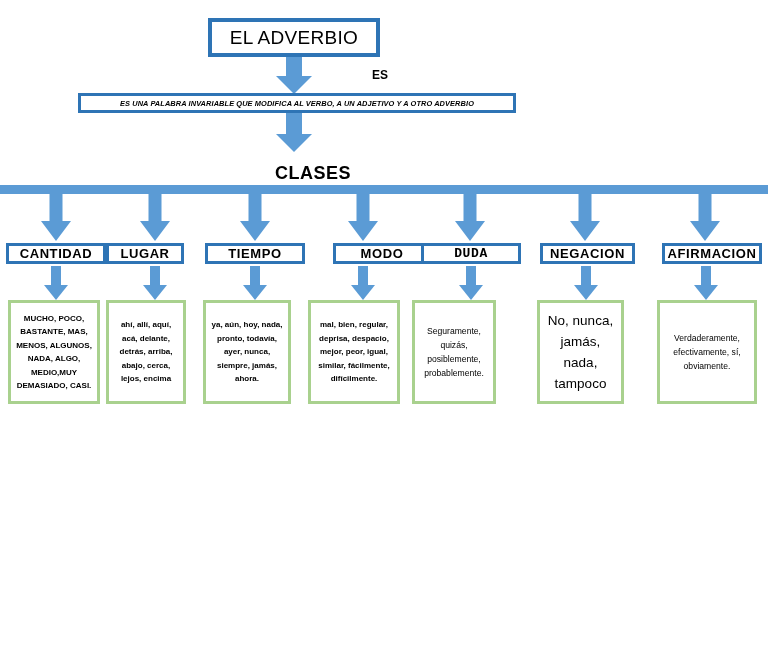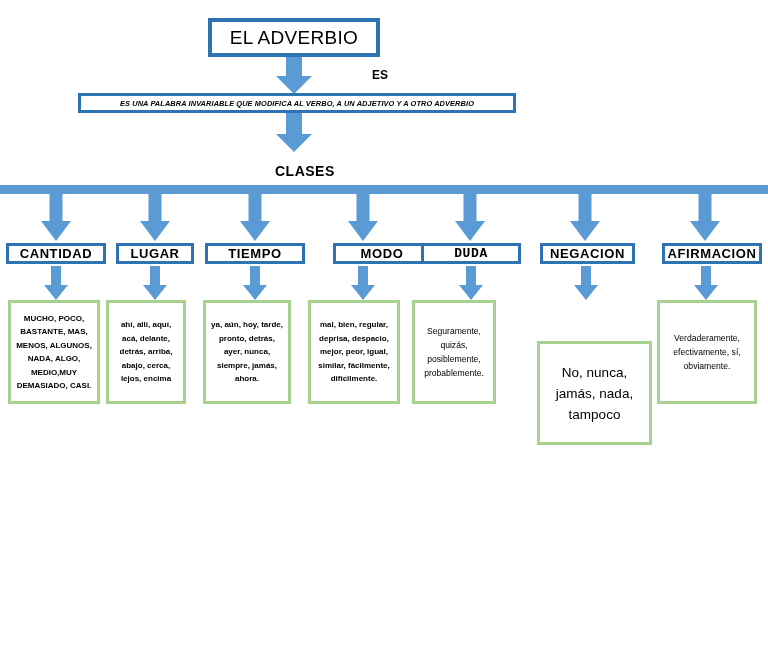--- a/index.html
+++ b/index.html
@@ -50,21 +50,21 @@
   
   #es-label {
     left: 372px; top: 68px;
     font-size: 12px;
     font-weight: bold;
   }
 
   
   #clases-label {
     left: 275px; top: 163px;
-    font-size: 14px;
+    font-size: 18px;
     font-weight: bold;
     letter-spacing: .5px;
   }
 
   
   #clases-bar {
     left: 0px; top: 185px; width: 768px; height: 9px;
     background: #5b9bd5;
   }
 
@@ -202,21 +202,21 @@
     <div class="head"></div>
   </div>
 <div class="arrow branch-arrow abs" style="left:690px;">
     <div class="stem"></div>
     <div class="head"></div>
   </div>
 
 <div class="abs cat-box" style="left:6px;   width:100px;">
     <span class="txt">CANTIDAD</span>
   </div>
-<div class="abs cat-box" style="left:116px; width:78px;">
+<div class="abs cat-box" style="left:106px; width:78px;">
     <span class="txt">LUGAR</span>
   </div>
 <div class="abs cat-box" style="left:205px; width:100px;">
     <span class="txt">TIEMPO</span>
   </div>
 <div class="abs cat-box" style="left:313px; width:98px;margin-left:20px;">
     <span class="txt">MODO</span>
   </div>
 <div class="abs cat-box" style="left:421px; width:100px;font-family:Liberation Mono, monospace;">
     <span class="txt">DUDA</span>
@@ -257,26 +257,26 @@
     <div class="head"></div>
   </div>
 
 <div class="abs content-box" style="left:8px;   width:92px;">
     <span class="txt">MUCHO, POCO, BASTANTE, MAS, MENOS, ALGUNOS, NADA, ALGO, MEDIO,MUY DEMASIADO, CASI.</span>
   </div>
 <div class="abs content-box" style="left:106px; width:80px;">
     <span class="txt">ahí, allí, aquí, acá, delante, detrás, arriba, abajo, cerca, lejos, encima</span>
   </div>
 <div class="abs content-box" style="left:203px; width:88px;">
-    <span class="txt">ya, aún, hoy, tarde, pronto, detrás, ayer, nunca, siempre, jamás, ahora.</span>
+    <span class="txt">ya, aún, hoy, nada, pronto, todavía, ayer, nunca, siempre, jamás, ahora.</span>
   </div>
 <div class="abs content-box" style="left:308px; width:92px;">
     <span class="txt">mal, bien, regular, deprisa, despacio, mejor, peor, igual, similar, fácilmente, difícilmente.</span>
   </div>
 <div class="abs content-box medium" style="left:412px; width:84px;">
     <span class="txt">Seguramente, quizás, posiblemente, probablemente.</span>
   </div>
-<div class="abs content-box big" style="left:537px; width:115px;margin-top:41px;">
+<div class="abs content-box big" style="left:537px; width:87px;">
     <span class="txt">No, nunca, jamás, nada, tampoco</span>
   </div>
 <div class="abs content-box medium" style="left:657px; width:100px;">
     <span class="txt">Verdaderamente, efectivamente, sí, obviamente.</span>
   </div>
 
 </body></html>

